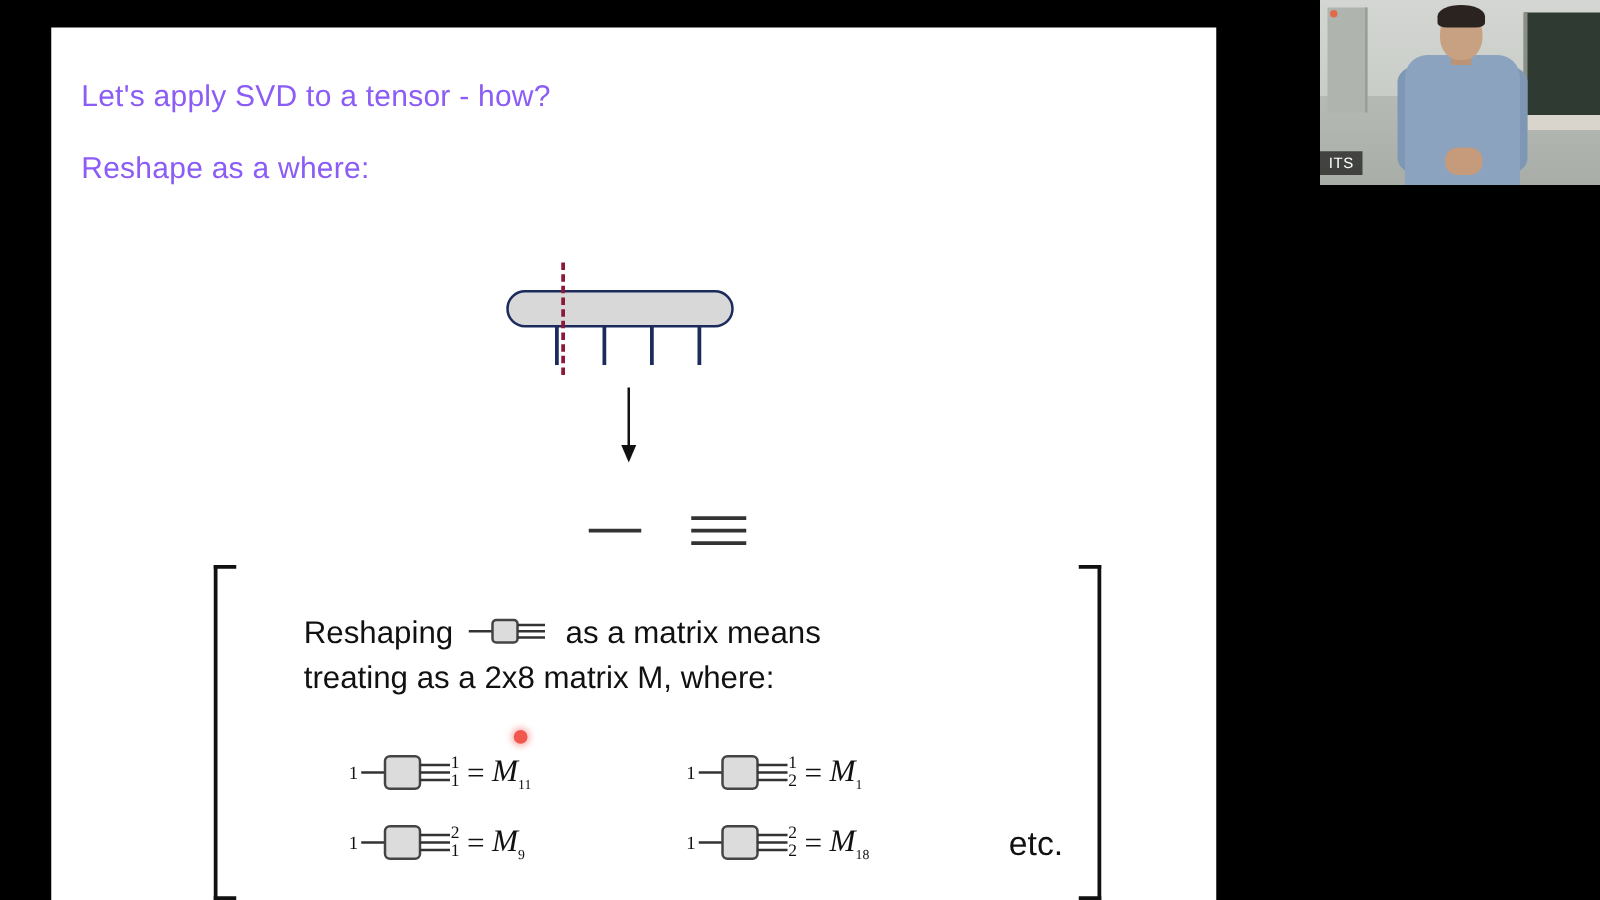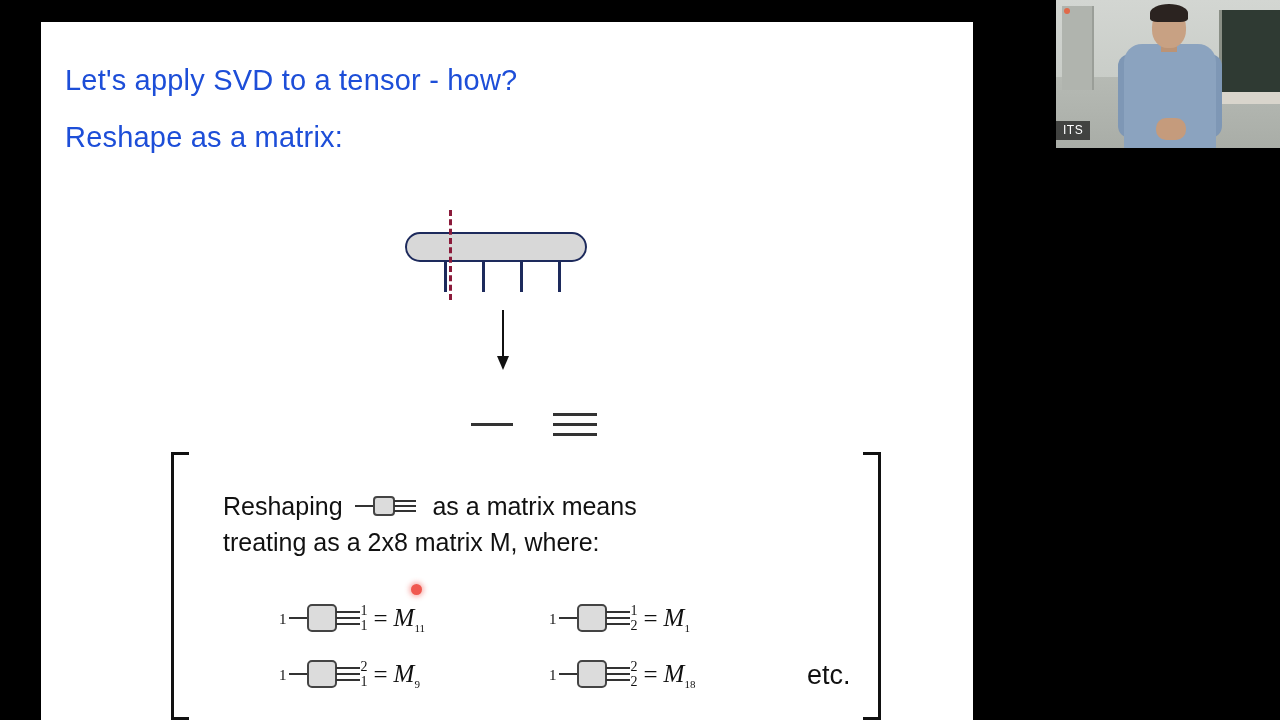--- a/index.html
+++ b/index.html
@@ -21,22 +21,22 @@
     left: 41px;
     top: 22px;
     width: 932px;
     height: 698px;
     background: #ffffff;
     overflow: hidden;
   }
 
   .slide-line {
     position: absolute;
-    color: #1d4ed8;
-    font-size: 29px;
+    color: #8b5cf6;
+    font-size: 24px;
     letter-spacing: 0.2px;
     white-space: nowrap;
   }
   #line1 { left: 24px; top: 42px; }
   #line2 { left: 24px; top: 99px; }
 
   
   #tensor-top {
     position: absolute;
     left: 364px;
@@ -145,20 +145,21 @@
     right: 0px;
     border-right: 3px solid #111;
     border-top: 3px solid #111;
     border-bottom: 3px solid #111;
   }
 
   .btext {
     position: absolute;
     font-size: 25px;
     white-space: nowrap;
+    margin-left: 20px;
   }
   #b-line1 { left: 52px; top: 40px; }
   #b-line2 { left: 52px; top: 76px; }
 
   
   .small-node {
     position: relative;
     display: inline-block;
     width: 64px;
     height: 26px;
@@ -355,21 +356,21 @@
     font-size: 12px;
     letter-spacing: 0.5px;
   }
 </style>
 </head>
 <body>
 
 <div id="slide">
 
   <div class="slide-line" id="line1">Let's apply SVD to a tensor - how?</div>
-  <div class="slide-line" id="line2">Reshape as a matrix:</div>
+  <div class="slide-line" id="line2">Reshape as a where:</div>
 
   <div id="tensor-top">
     <div class="body"></div>
     <div class="leg l1"></div>
     <div class="leg l2"></div>
     <div class="leg l3"></div>
     <div class="leg l4"></div>
     <div class="cut"></div>
   </div>
 

